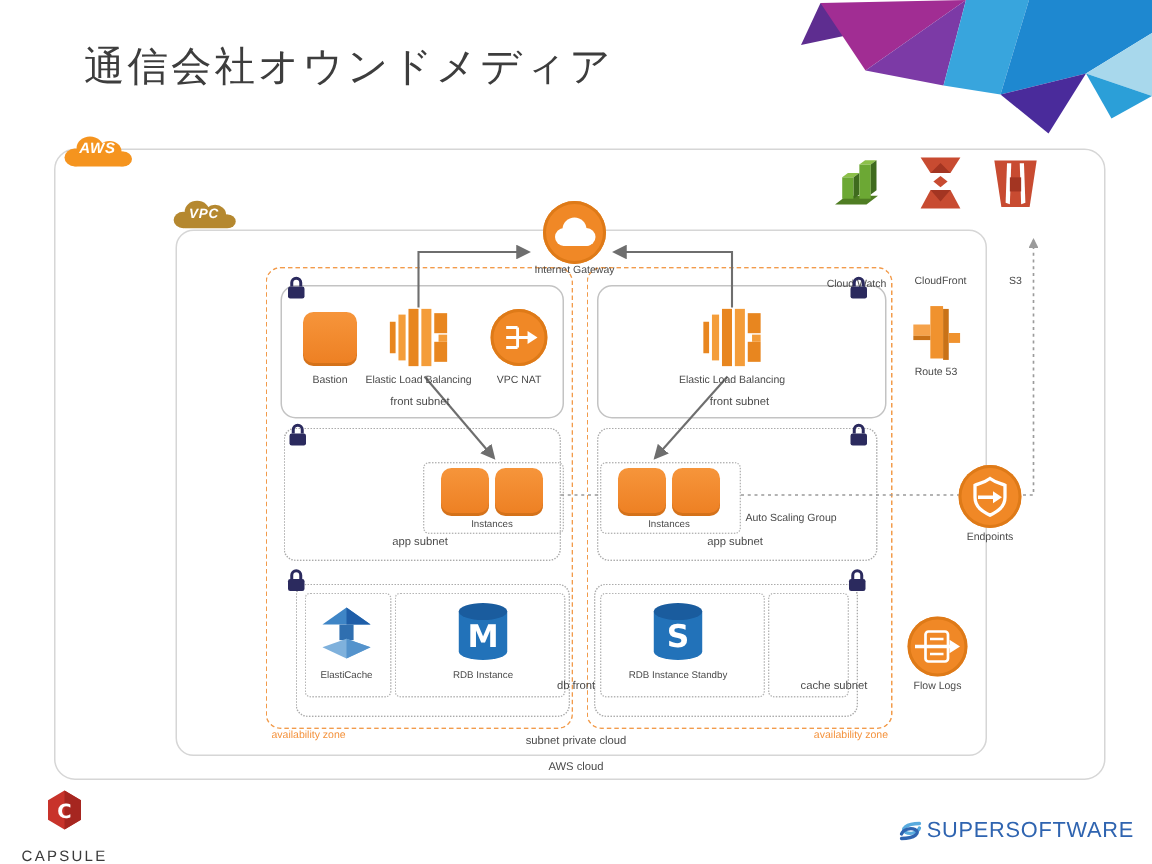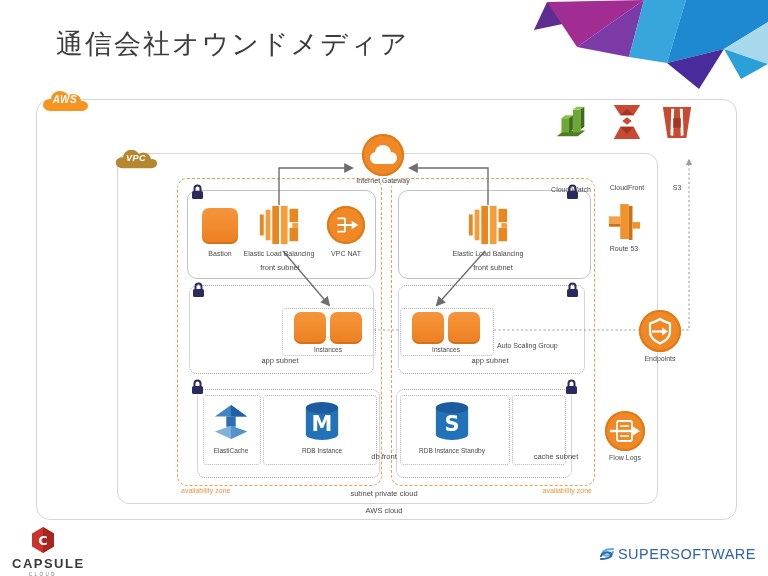--- a/index.html
+++ b/index.html
@@ -19,21 +19,21 @@
   .az-lbl{font-size:7px;color:#F4923C;}
   .cap{position:absolute;transform:translateX(-50%);font-size:7.5px;color:#4a4a4a;white-space:nowrap;}
   .ocircle{position:absolute;border-radius:50%;background:#F08826;box-shadow:inset 0 0 0 2px #DE7A18;}
   .sq{position:absolute;border-radius:7px;background:linear-gradient(#F6953B,#ED7F22);box-shadow:inset 0 -2px 0 rgba(140,70,0,.25);}
   .badge{position:absolute;}
   .badge span{position:absolute;left:0;right:0;top:6px;text-align:center;color:#fff;
               font-weight:bold;font-style:italic;font-size:10px;letter-spacing:.5px;}
   .vpcbadge span{font-size:9px;top:6px;}
   .svgicon{display:block;}
   .capsule{position:absolute;left:12px;top:526px;width:62px;text-align:center;}
-  .capsule .name{font-size:13px;font-weight:bold;letter-spacing:1.5px;color:#3a3a3a;margin-top:2px;}
+  .capsule .name{font-size:10px;font-weight:normal;letter-spacing:1.5px;color:#3a3a3a;margin-top:12px;}
   .capsule .sub{font-size:4.5px;letter-spacing:2.5px;color:#777;margin-top:1px;}
   .ss-logo{position:absolute;right:12px;top:546px;display:flex;align-items:center;gap:1px;}
   .ss-logo .txt{font-size:14.5px;color:#2F64B0;letter-spacing:.5px;}
 </style>
 </head>
 <body>
 
 <div class="slide">
 
   <svg class="abs" style="right:0;top:0;" width="240" height="92" viewBox="0 0 240 92">
@@ -92,21 +92,21 @@
       <g fill="#F5941F">
           <ellipse cx="10" cy="17" rx="7" ry="6"></ellipse>
           <ellipse cx="20" cy="11" rx="9" ry="8"></ellipse>
       <ellipse cx="33" cy="13" rx="8" ry="7"></ellipse>
           <ellipse cx="42" cy="18" rx="6" ry="5"></ellipse>
       <rect x="6" y="13" width="40" height="10" rx="5"></rect>
         </g>
     </svg>
     <span>AWS</span>
   </div>
-  <div class="badge vpcbadge" style="left:113px;top:147px;width:46px;height:24px;">
+  <div class="badge vpcbadge" style="left:113px;top:131px;width:46px;height:24px;">
     <svg class="svgicon" width="46" height="24" viewBox="0 0 50 26">
       <g fill="#B5882F">
           <ellipse cx="10" cy="17" rx="7" ry="6"></ellipse>
           <ellipse cx="20" cy="11" rx="9" ry="8"></ellipse>
       <ellipse cx="33" cy="13" rx="8" ry="7"></ellipse>
           <ellipse cx="42" cy="18" rx="6" ry="5"></ellipse>
       <rect x="6" y="13" width="40" height="10" rx="5"></rect>
         </g>
     </svg>
     <span>VPC</span>

